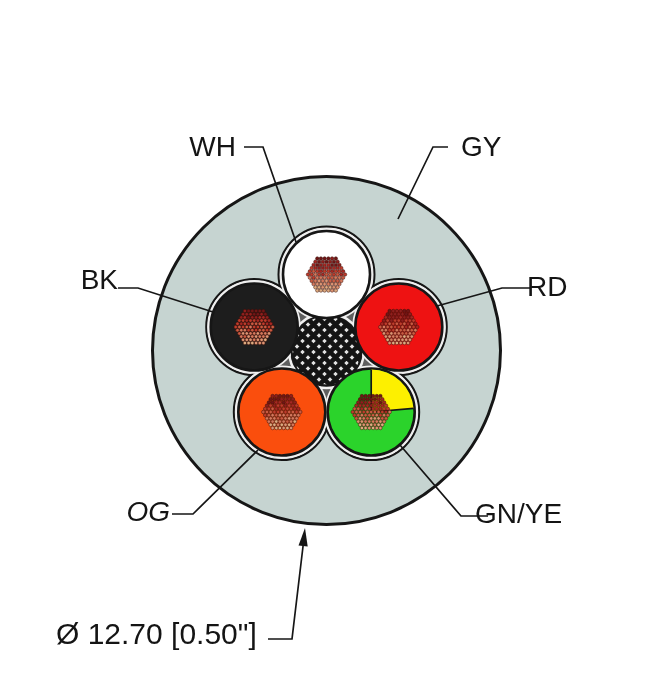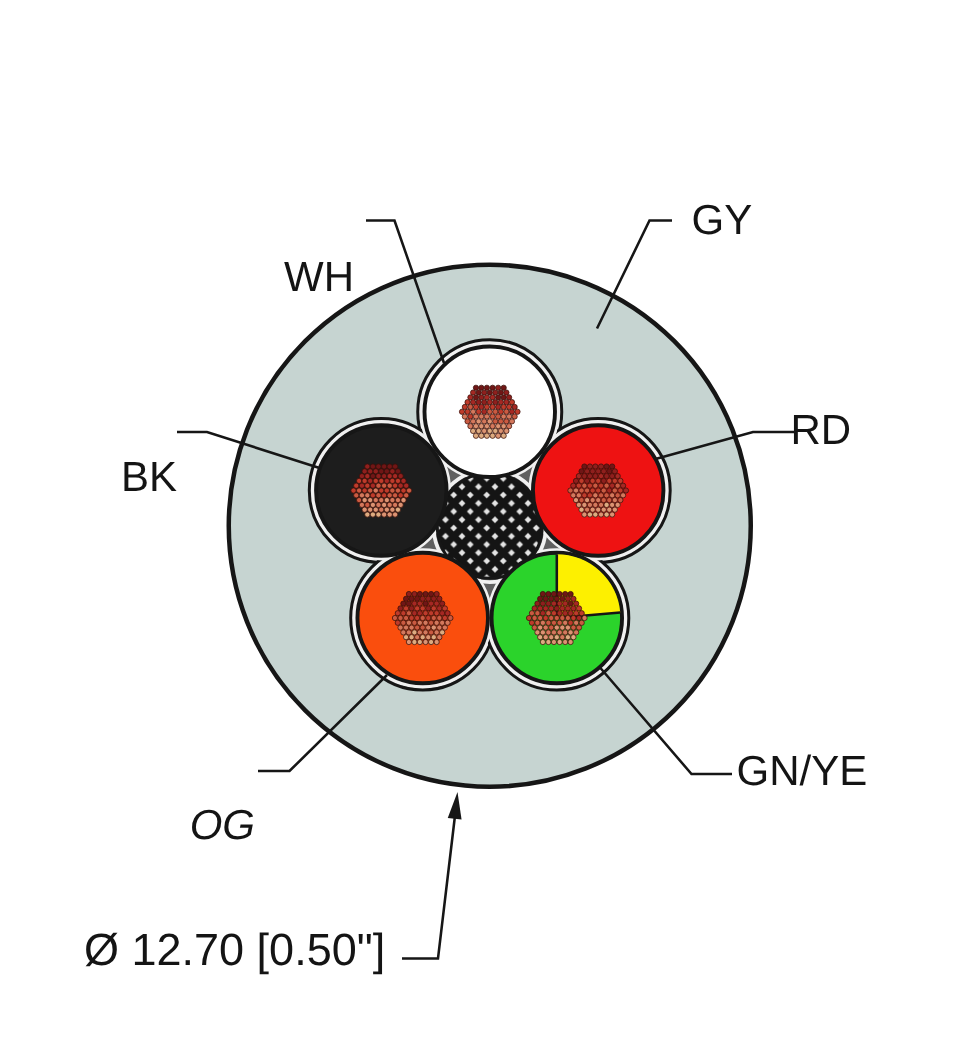--- a/index.html
+++ b/index.html
@@ -1,19 +1,19 @@
 <!DOCTYPE html>
 <html><head>
 <meta charset="utf-8">
 <style>
   html,body{margin:0;padding:0;background:#ffffff;}
   #stage{position:relative;width:653px;height:700px;background:#ffffff;overflow:hidden;
          font-family:"Liberation Sans",sans-serif;}
   .lbl{position:absolute;font-size:28px;line-height:1;color:#141414;white-space:pre;}
-  .lbl.r{text-align:right;margin-top:38px;}
+  .lbl.r{text-align:right;}
   .dim{position:absolute;font-size:30px;line-height:1.2;color:#141414;white-space:pre;}
   svg{position:absolute;left:0;top:0;}
 </style>
 </head>
 <body>
 
 <div id="stage">
 
   <svg width="653" height="700" viewBox="0 0 653 700">
     <defs>
@@ -543,15 +543,15 @@
       <polyline points="268,639 292,639 303.3,544"></polyline>
     </g>
     <polygon points="305,528 298.5,545.4 307.7,546.4" fill="#161616"></polygon>
   </svg>
 
   <div class="lbl r" style="left:184px;top:133px;width:52px;">WH</div>
   <div class="lbl" style="left:461px;top:133px;">GY</div>
   <div class="lbl r" style="left:74px;top:266px;width:44px;">BK</div>
   <div class="lbl" style="left:527px;top:273px;">RD</div>
   <div class="lbl r" style="left:122px;top:498px;width:48px;font-style:italic;">OG</div>
-  <div class="lbl" style="left:491px;top:500px;">GN/YE</div>
+  <div class="lbl" style="left:475px;top:500px;">GN/YE</div>
   <div class="dim" style="left:56px;top:616px;">Ø 12.70 [0.50"]</div>
 </div>
 
 </body></html>

